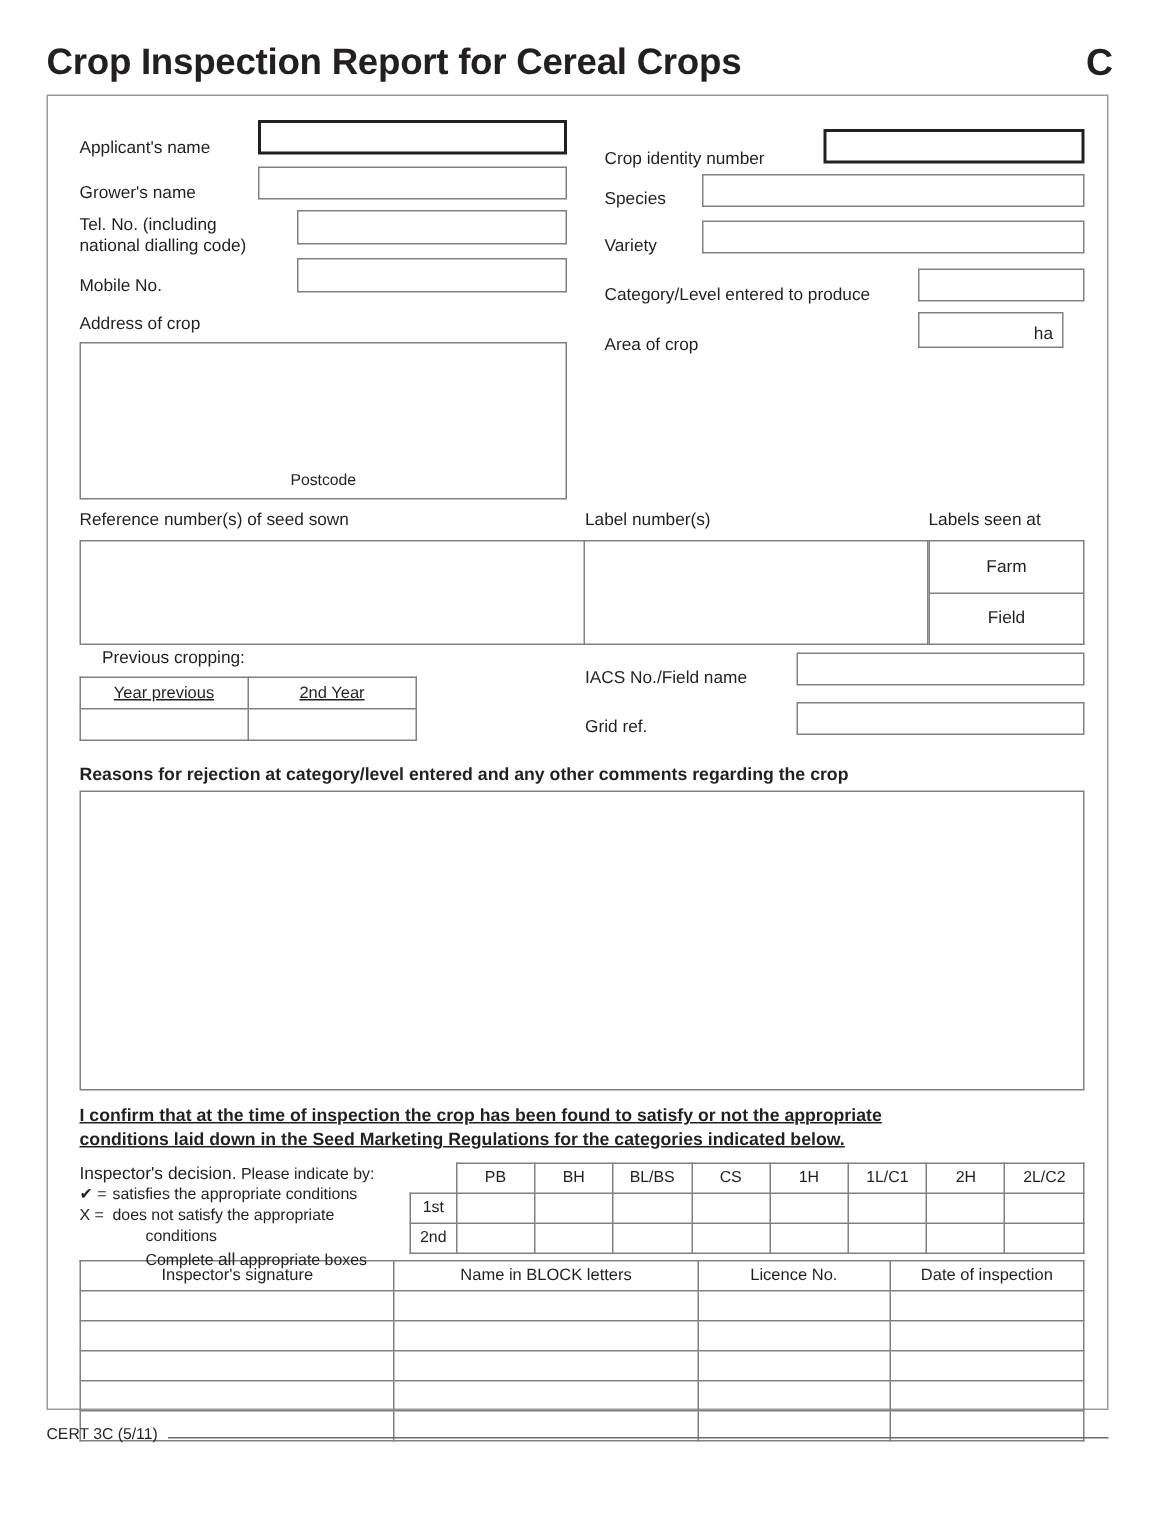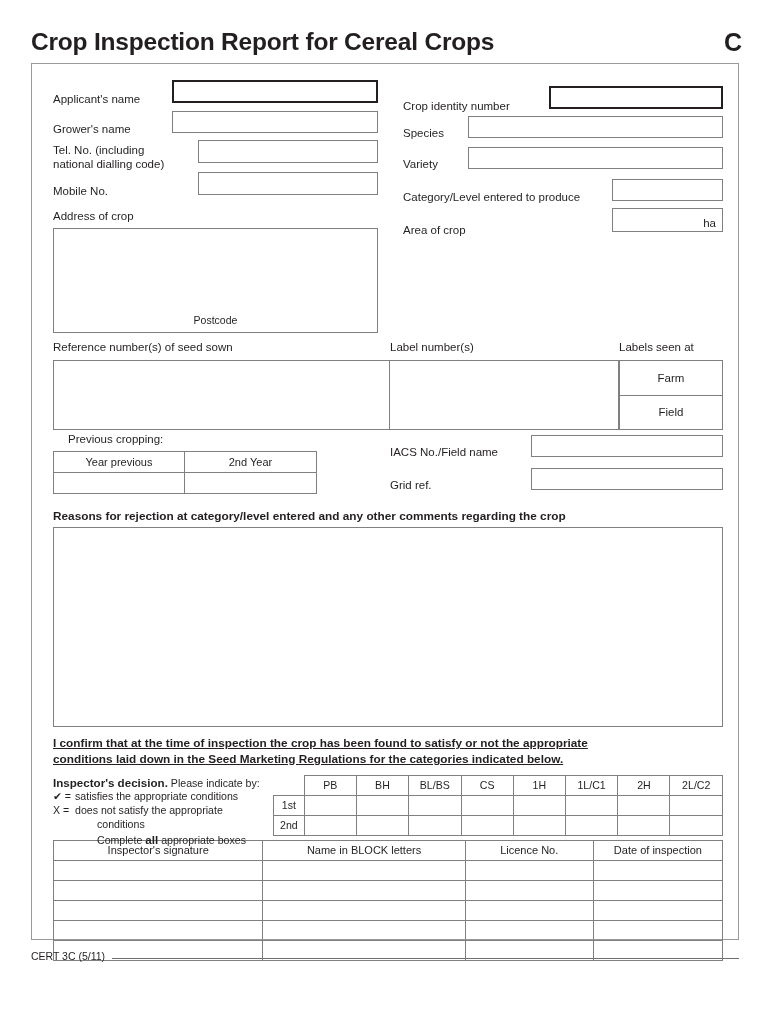--- a/index.html
+++ b/index.html
@@ -133,22 +133,23 @@
     font-size: 11.5px;
   }
   .seen-cell + .seen-cell { border-top: none; }
 
   
   .prev-region { position: relative; height: 72px; }
   .prev-title { font-size: 11.5px; position: absolute; left: 15px; top: 0; }
   .prev-table {
     position: absolute;
     left: 0; top: 18px;
-    width: 264px;
+    width: 225px;
     border-collapse: collapse;
+    text-decoration: underline;
   }
   .prev-table td {
     border: 1px solid #808080;
     height: 20px;
     text-align: center;
     font-size: 11px;
     padding: 0;
   }
   .iacs-label { position: absolute; font-size: 11.5px; }
   .iacs-box { position: absolute; }
@@ -168,21 +169,21 @@
     font-size: 11.8px;
     font-weight: bold;
     line-height: 1.34;
     width: 600px;
     text-decoration: underline;
   }
 
   
   .decision-region { position: relative; height: 63px; margin-top: 7px; }
   .decision-text { position: absolute; left: 0; top: 0; width: 250px; font-size: 10.6px; line-height: 1.3; }
-  .decision-text b { font-weight: bold; font-size: 11.6px; }
+  .decision-text b { font-weight: normal; font-size: 11.6px; }
   .dt-line { display: flex; }
   .dt-mark { width: 22px; flex: none; }
   .dt-body { flex: 1; }
   .dt-indent { padding-left: 22px; }
 
   .cat-table {
     position: absolute;
     left: 220px;
     top: 0;
     border-collapse: collapse;
@@ -274,21 +275,21 @@
         <div class="l-label lbl" style="left:350px; top:51px;">Species</div>
         <div class="l-box bx" style="left:415px; top:41px; width:255px; height:22px;"></div>
 
         <div class="l-label lbl" style="left:350px; top:82px;">Variety</div>
         <div class="l-box bx" style="left:415px; top:72px; width:255px; height:22px;"></div>
 
         <div class="l-label lbl" style="left:350px; top:115px;">Category/Level entered to produce</div>
         <div class="l-box bx" style="left:559px; top:104px; width:111px; height:22px;"></div>
 
         <div class="l-label lbl" style="left:350px; top:148px;">Area of crop</div>
-        <div class="l-box bx" style="left:559px; top:133px; width:111px; height:24px; position:absolute;">
+        <div class="l-box bx" style="left:559px; top:133px; width:97px; height:24px; position:absolute;">
           <span style="position:absolute; right:6px; bottom:2px; font-size:11.5px;">ha</span>
         </div>
       </div>
 
       <div class="ref-region">
         <div class="ref-head" style="left:0;">Reference number(s) of seed sown</div>
         <div class="ref-head" style="left:337px;">Label number(s)</div>
         <div class="ref-head" style="left:566px;">Labels seen at</div>
 
         <div class="ref-boxes">

